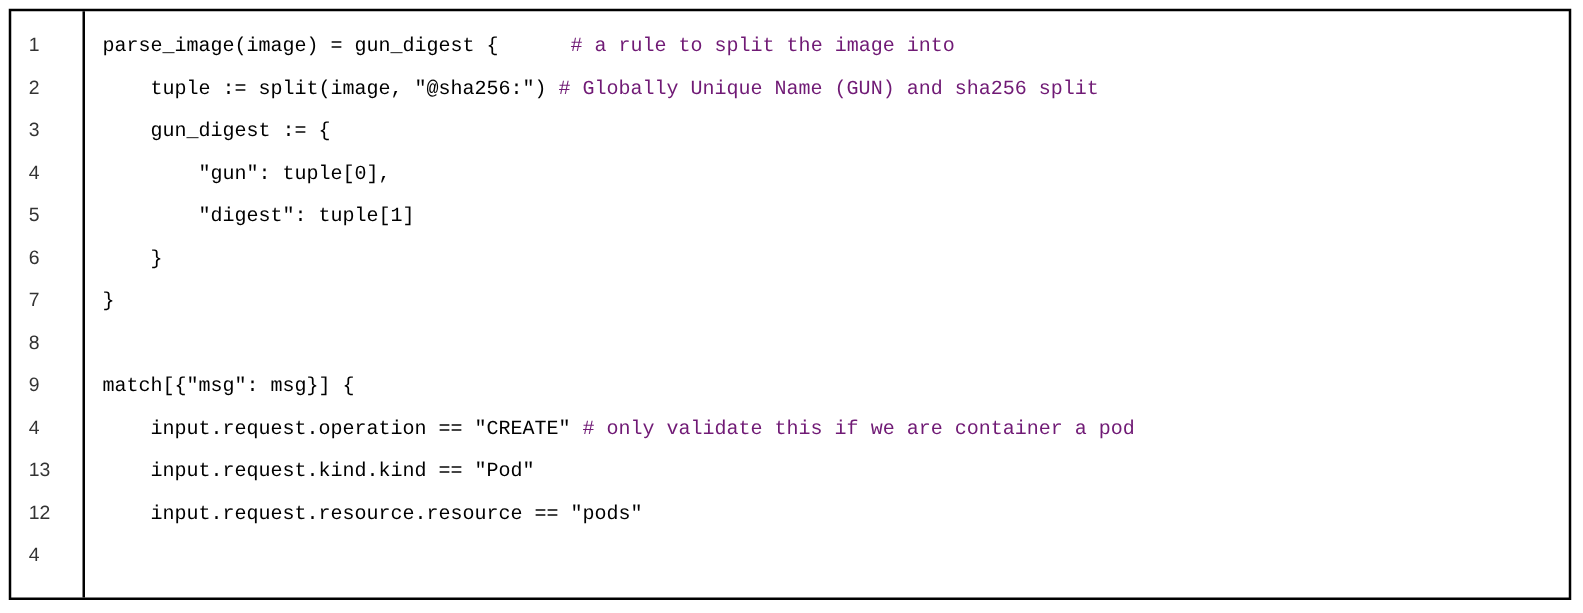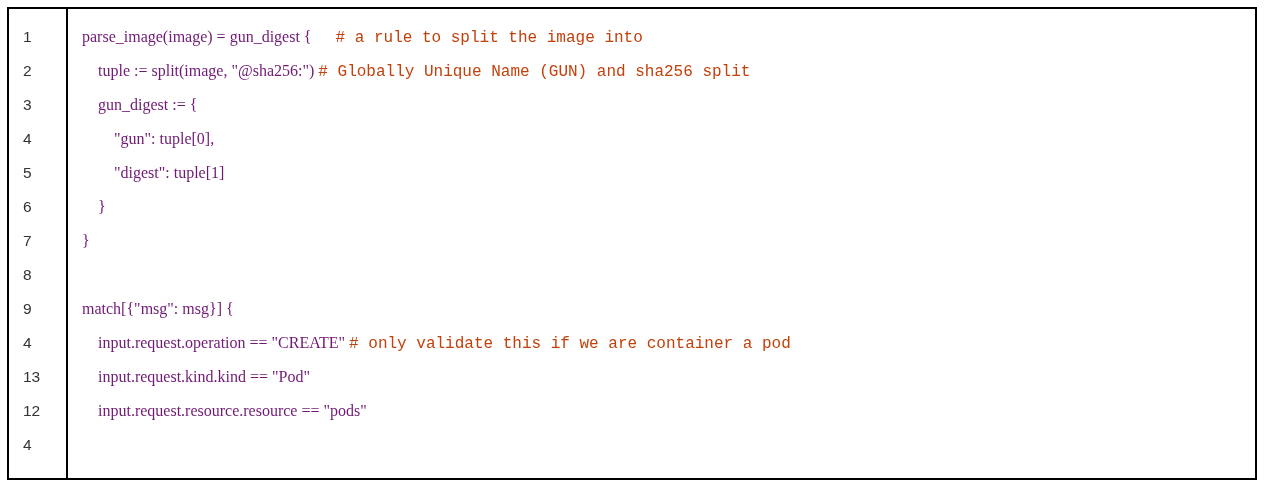--- a/index.html
+++ b/index.html
@@ -43,25 +43,24 @@
       font-size: 16px;
       white-space: pre;
     }
     .ln {
       font-family: "Liberation Sans", "DejaVu Sans", sans-serif;
       color: #333333;
       padding-left: 14px;
       font-size: 15.5px;
     }
     .line .tok-code {
-      color: #701a75;
-      font-family: Liberation Serif, serif;
+      color: #000000;
     }
     .line .tok-comment {
-      color: #c2410c;
+      color: #701a75;
     }
   </style>
 </head>
 <body>
 
 <div class="code-frame">
   <div class="gutter">
     <div class="ln">1</div>
     <div class="ln">2</div>
     <div class="ln">3</div>

